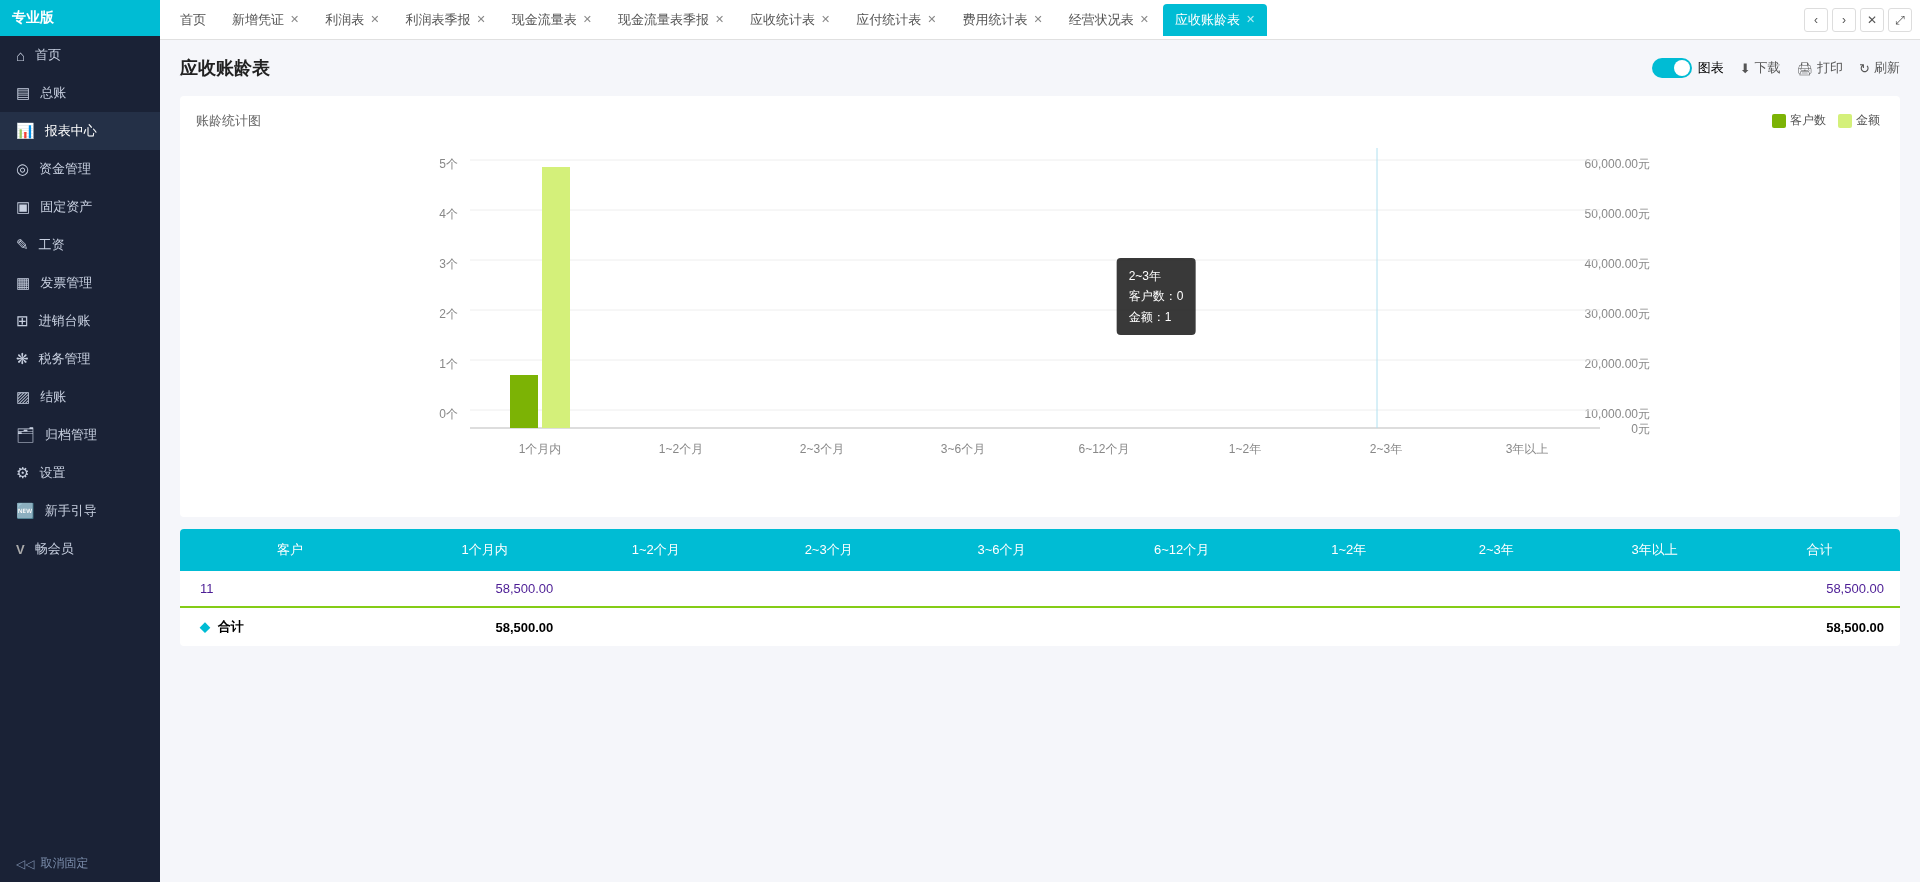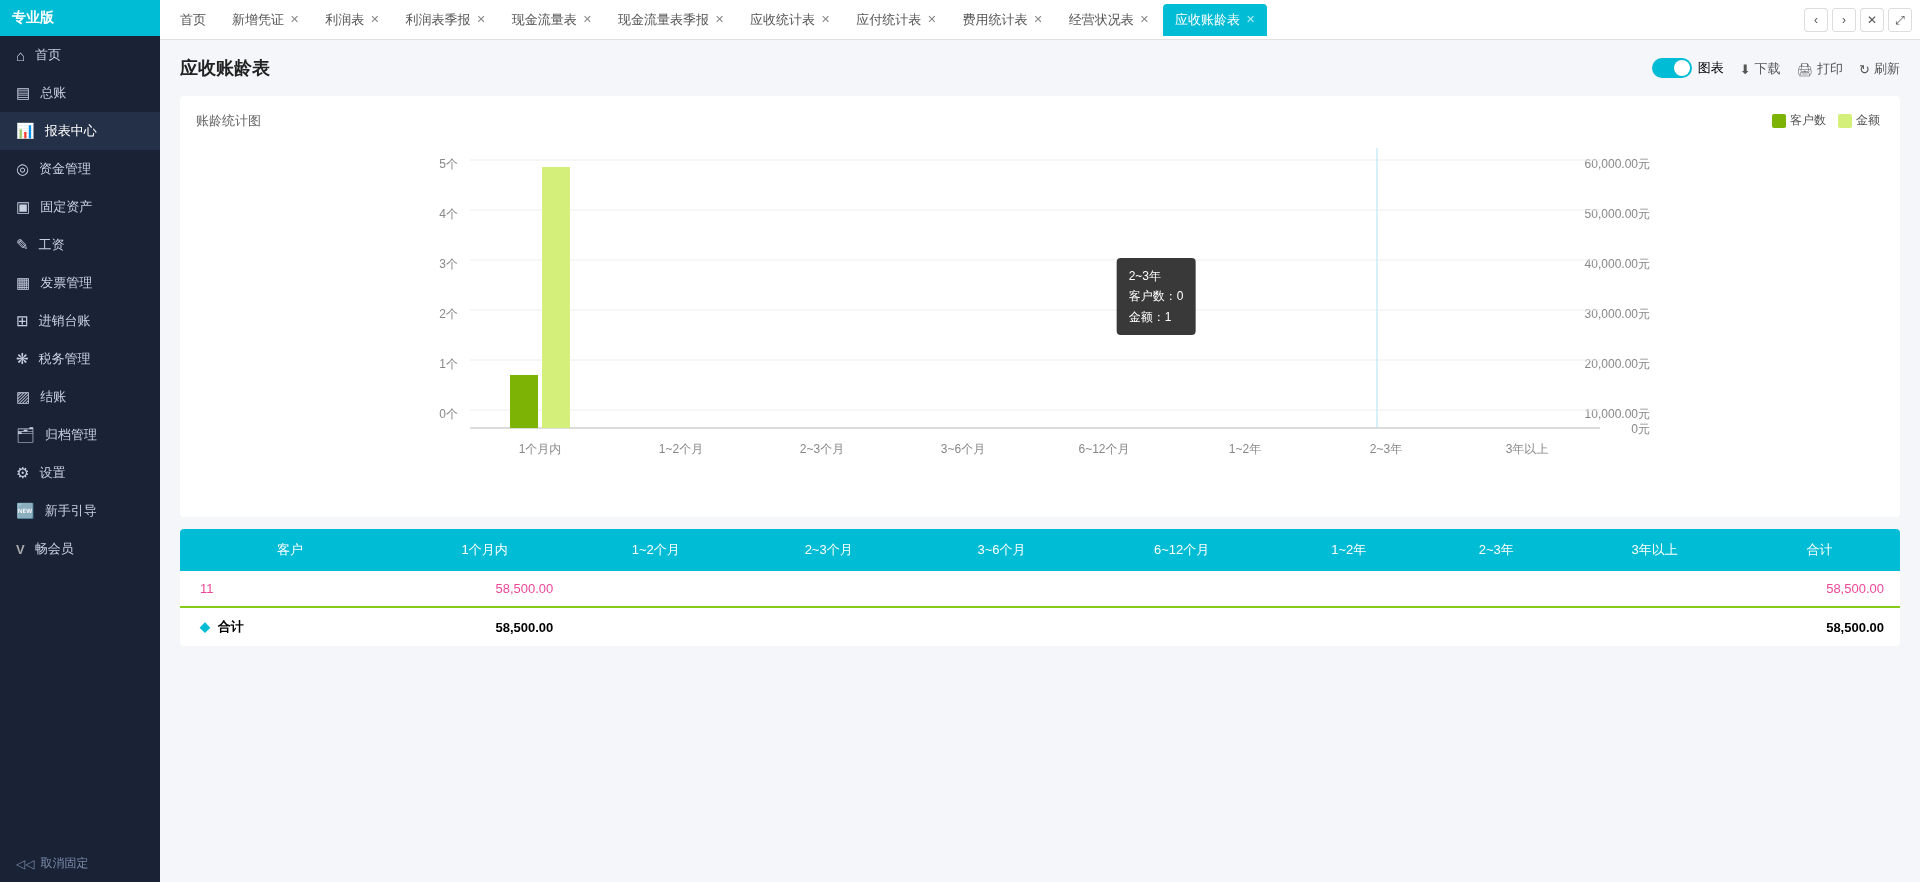--- a/index.html
+++ b/index.html
@@ -123,21 +123,21 @@
       justify-content: space-between;
       margin-bottom: 4px;
     }
     .page-title {
       font-size: 18px;
       font-weight: bold;
       color: #222;
     }
     .header-actions {
       display: flex;
-      align-items: flex-end;
+      align-items: center;
       gap: 16px;
     }
     .toggle-wrap {
       display: flex;
       align-items: center;
       gap: 6px;
     }
     .toggle {
       width: 40px;
       height: 20px;
@@ -229,21 +229,21 @@
       text-align: center;
       width: 220px;
     }
     .data-table tbody tr {
       border-bottom: 1px solid #f0f0f0;
     }
     .data-table tbody td {
       padding: 10px 8px;
       text-align: center;
       font-size: 13px;
-      color: #ec4899;
+      color: #4c1d95;
     }
     .data-table tbody td:first-child {
       text-align: left;
       padding-left: 20px;
     }
     .data-table tbody td.amount {
       text-align: right;
       padding-right: 16px;
     }
     .data-table tfoot tr td {

